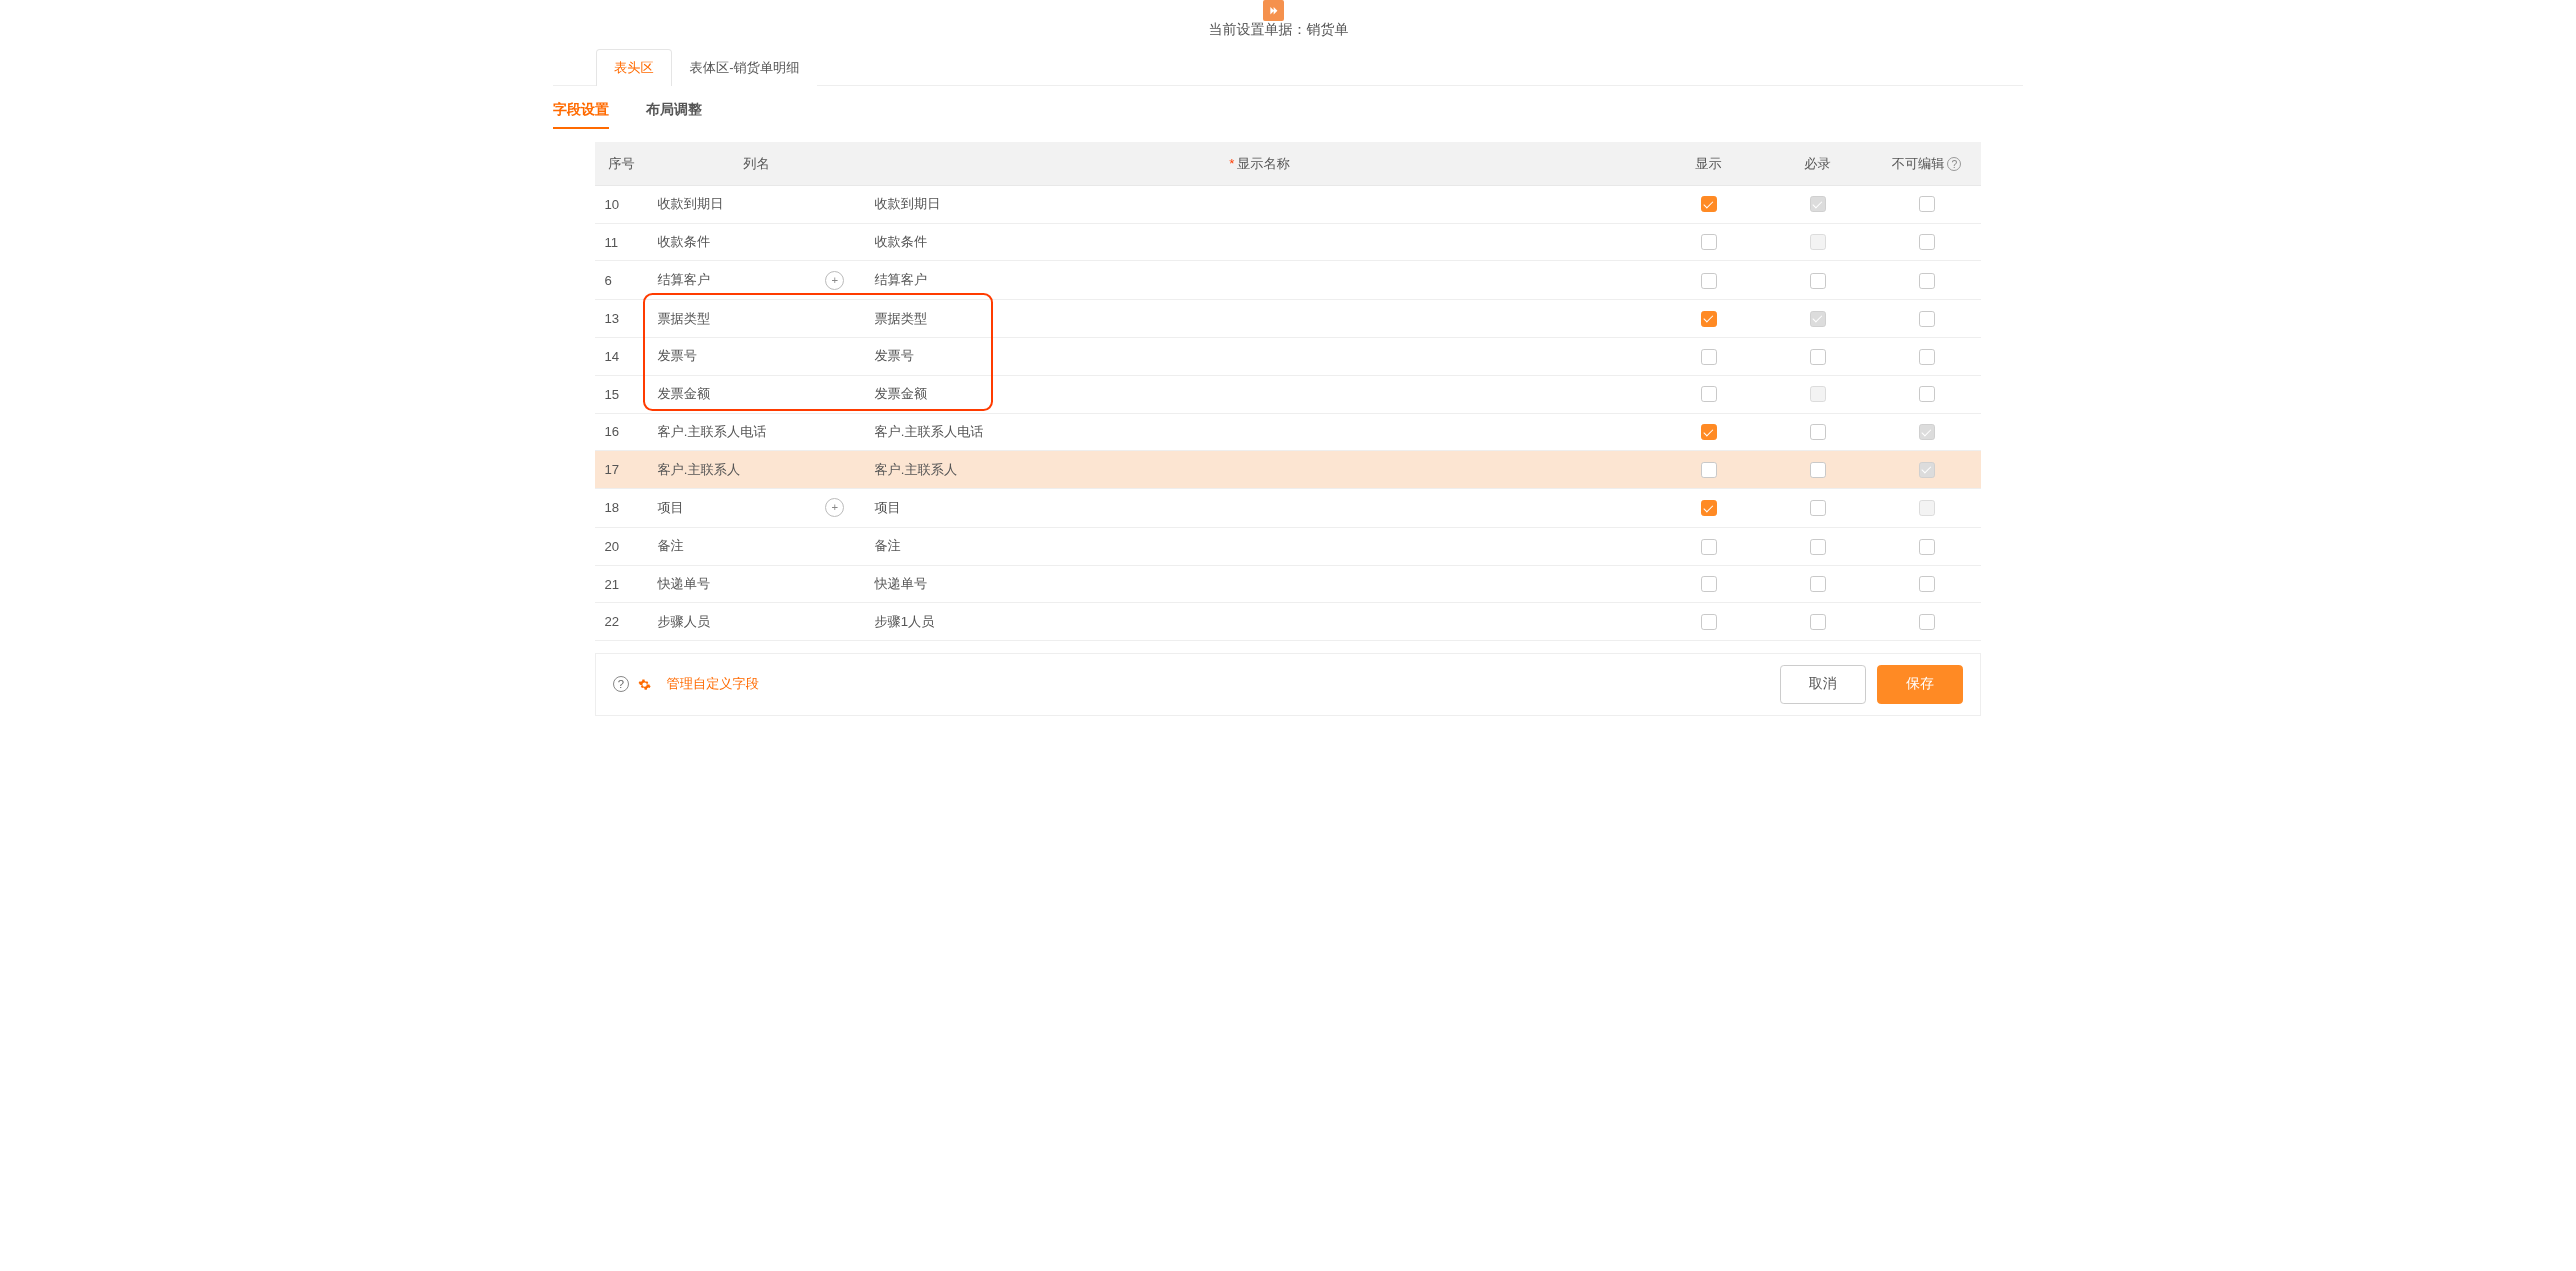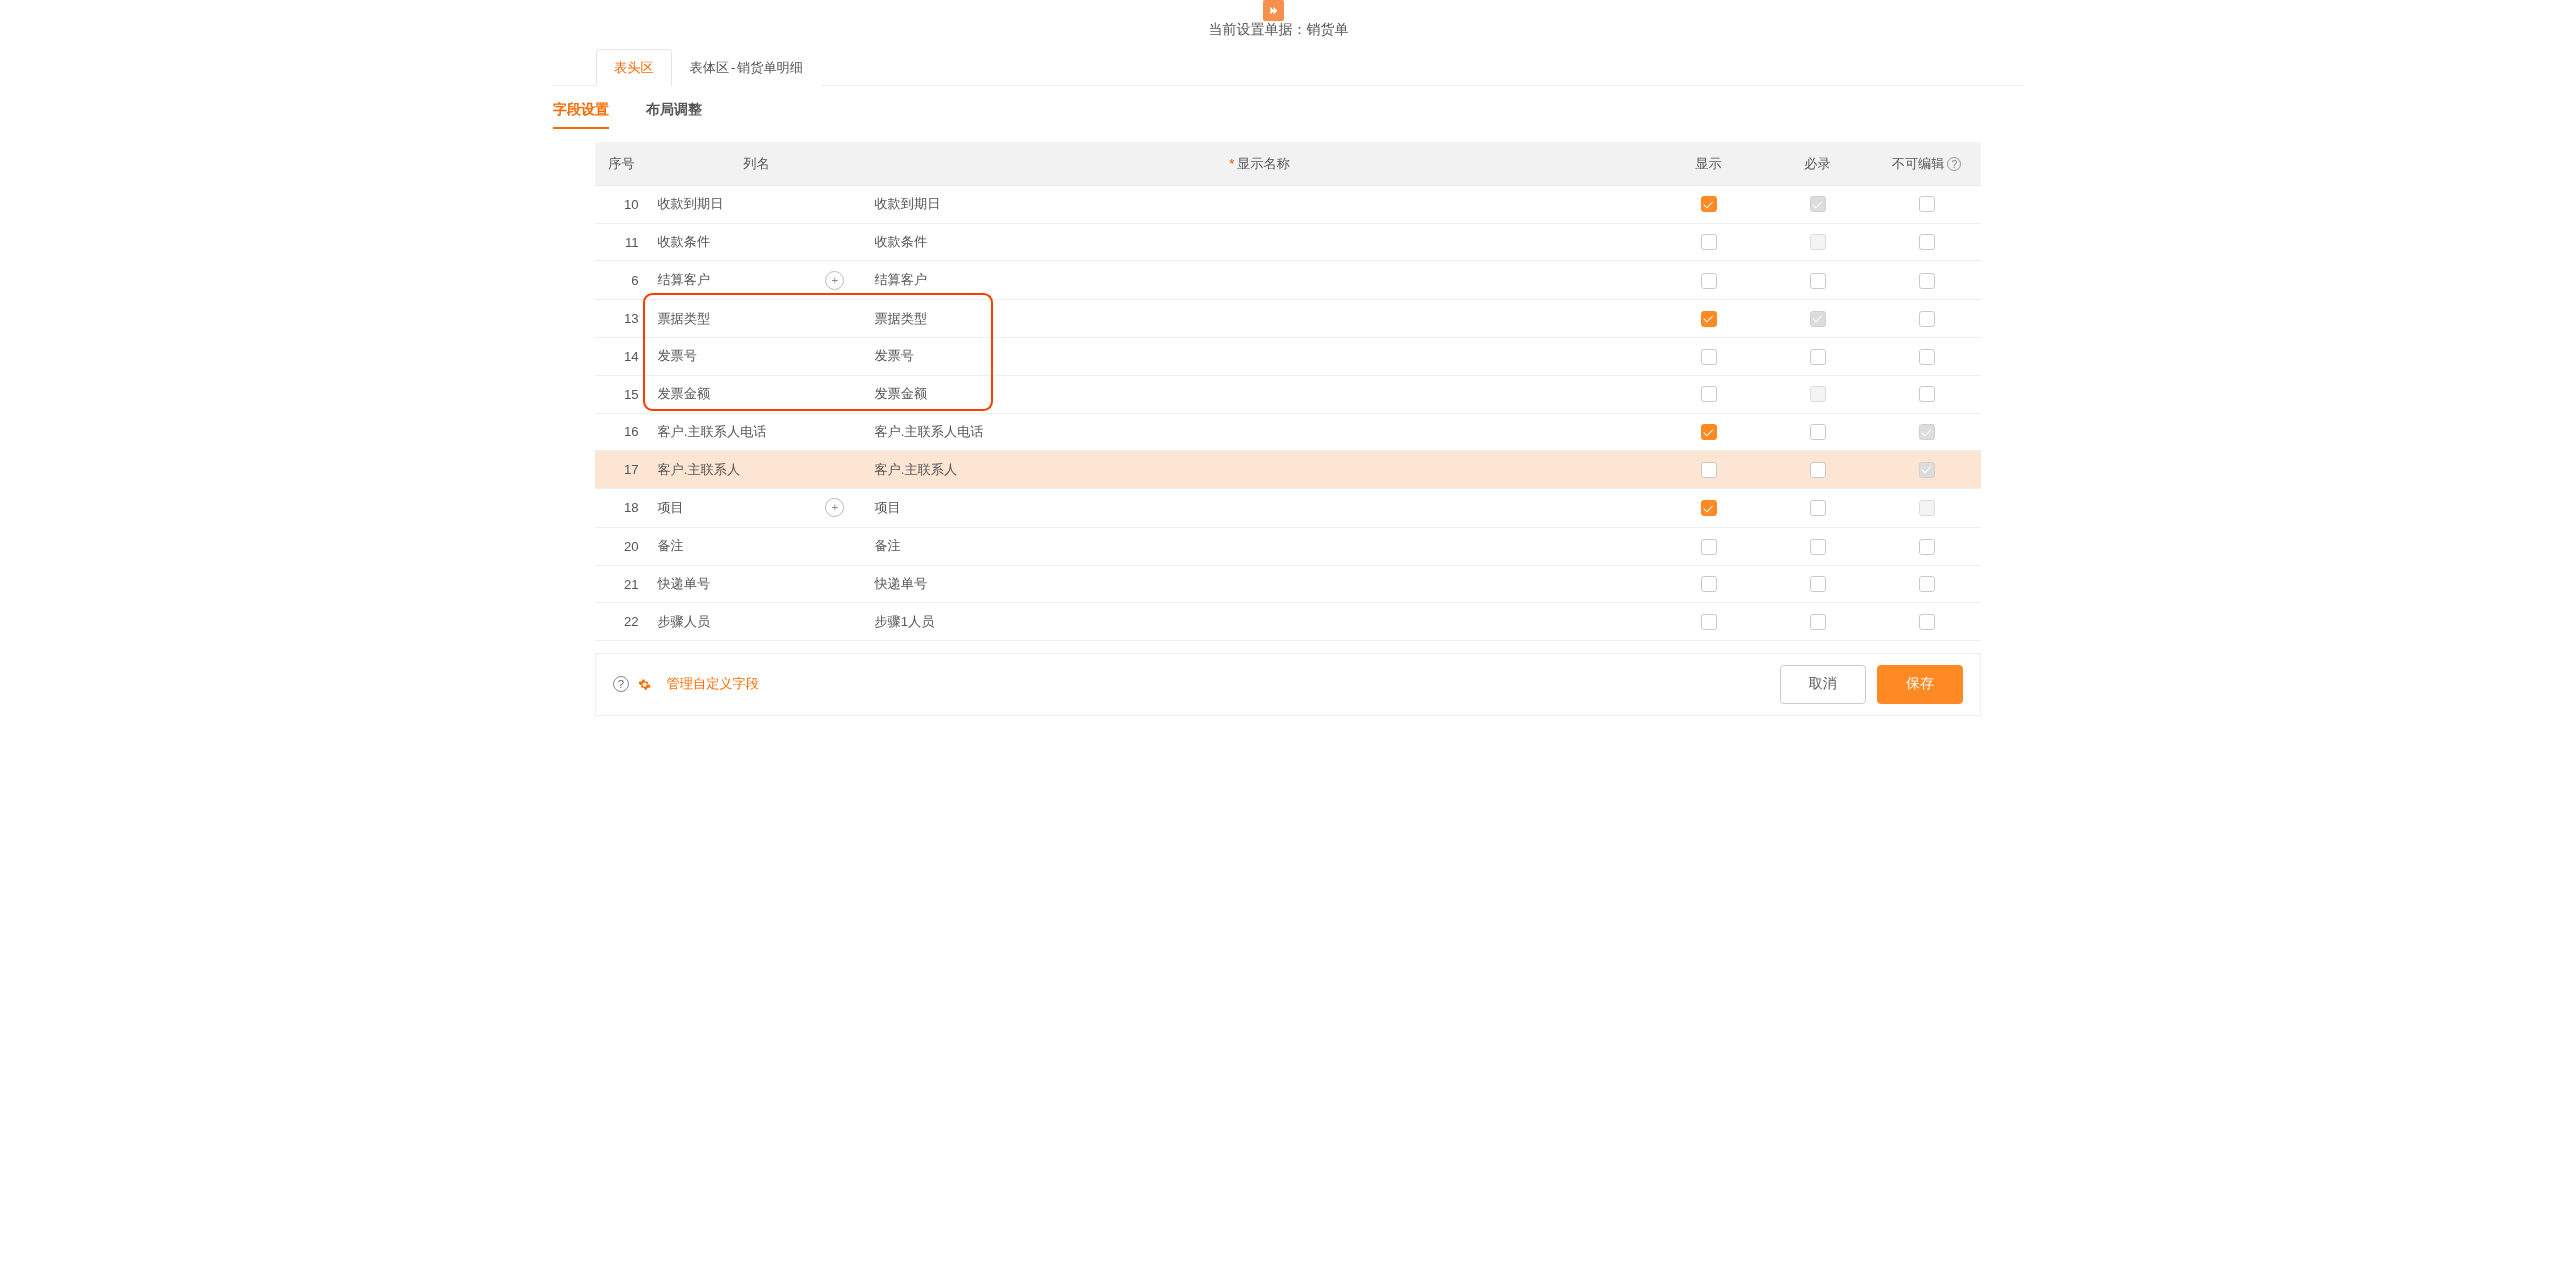--- a/index.html
+++ b/index.html
@@ -4,34 +4,34 @@
 <style>
 * { box-sizing: border-box; margin: 0; padding: 0; }
 body { font-family: -apple-system, "PingFang SC", "Microsoft YaHei", sans-serif; font-size: 13.2px; color: #333; background: #fff; }
 .page { width: 1470px; margin: 0 auto; }
 
 .header-bar { display: flex; align-items: center; height: 42px; padding-right: 19px; flex-direction: column; }
 .collapse-btn { width: 21px; height: 21px; background: #f5914d; display: flex; align-items: center; justify-content: center; cursor: pointer; border-radius: 1.9px; margin-right: 9.4px; }
 .collapse-btn svg { width: 11.3px; height: 11.3px; fill: #fff; }
 .header-title { font-size: 14px; color: #555; }
 
-.tabs-row { display: flex; border-bottom: 0.9px solid #eee; padding-left: 43px; margin-top: 5.7px; font-family: Liberation Mono, monospace; }
+.tabs-row { display: flex; border-bottom: 0.9px solid #eee; padding-left: 43px; margin-top: 5.7px; }
 .tab { padding: 9.4px 17px; cursor: pointer; color: #555; font-size: 13.2px; border: 0.9px solid transparent; border-bottom: none; position: relative; top: 0.9px; background: #fff; border-radius: 3.8px 3.8px 0 0; }
 .tab.active { color: #ff6a00; border-color: #e5e5e5; background: #fff; }
 
 .sub-tabs { display: flex; justify-content: flex-start; gap: 37px; margin-top: 15px; margin-bottom: 13.2px; font-weight: bold; }
 .sub-tab { font-size: 14px; color: #555; cursor: pointer; padding-bottom: 7.6px; border-bottom: 2.8px solid transparent; }
 .sub-tab.active { color: #ff6a00; border-bottom-color: #ff6a00; }
 
 .table-wrap { margin: 0 42px; position: relative; }
 .table { width: 100%; border-collapse: collapse; }
 .table th { background: #f2f2f2; padding: 12.3px 9.4px; text-align: center; font-weight: 400; font-size: 13.2px; color: #555; border-bottom: 0.9px solid #e8e8e8; }
 .table td { padding: 9.4px 9.4px; border-bottom: 0.9px solid #eee; font-size: 13.2px; color: #555; height: 36px; background: #fff; }
 .table tr.highlight td { background: #fce5d2; }
-.col-seq { width: 53px; text-align: right; }
+.col-seq { width: 53px; text-align: left; }
 .col-name { width: 217px; }
 .col-display { }
 .col-chk { width: 109px; text-align: center; }
 .required-star { color: #ff3b00; margin-right: 2.8px; }
 .name-cell { display: flex; align-items: center; justify-content: space-between; padding-right: 11.3px; }
 
 .plus-btn { width: 19px; height: 19px; border: 0.9px solid #bbb; border-radius: 50%; display: inline-flex; align-items: center; justify-content: center; cursor: pointer; color: #888; font-size: 11.3px; line-height: 1; }
 
 .chk { width: 16px; height: 16px; border: 0.9px solid #c9c9c9; border-radius: 2.8px; display: inline-block; vertical-align: middle; position: relative; cursor: pointer; background: #fff; }
 .chk.checked { background: #ff8a24; border-color: #ff8a24; }

